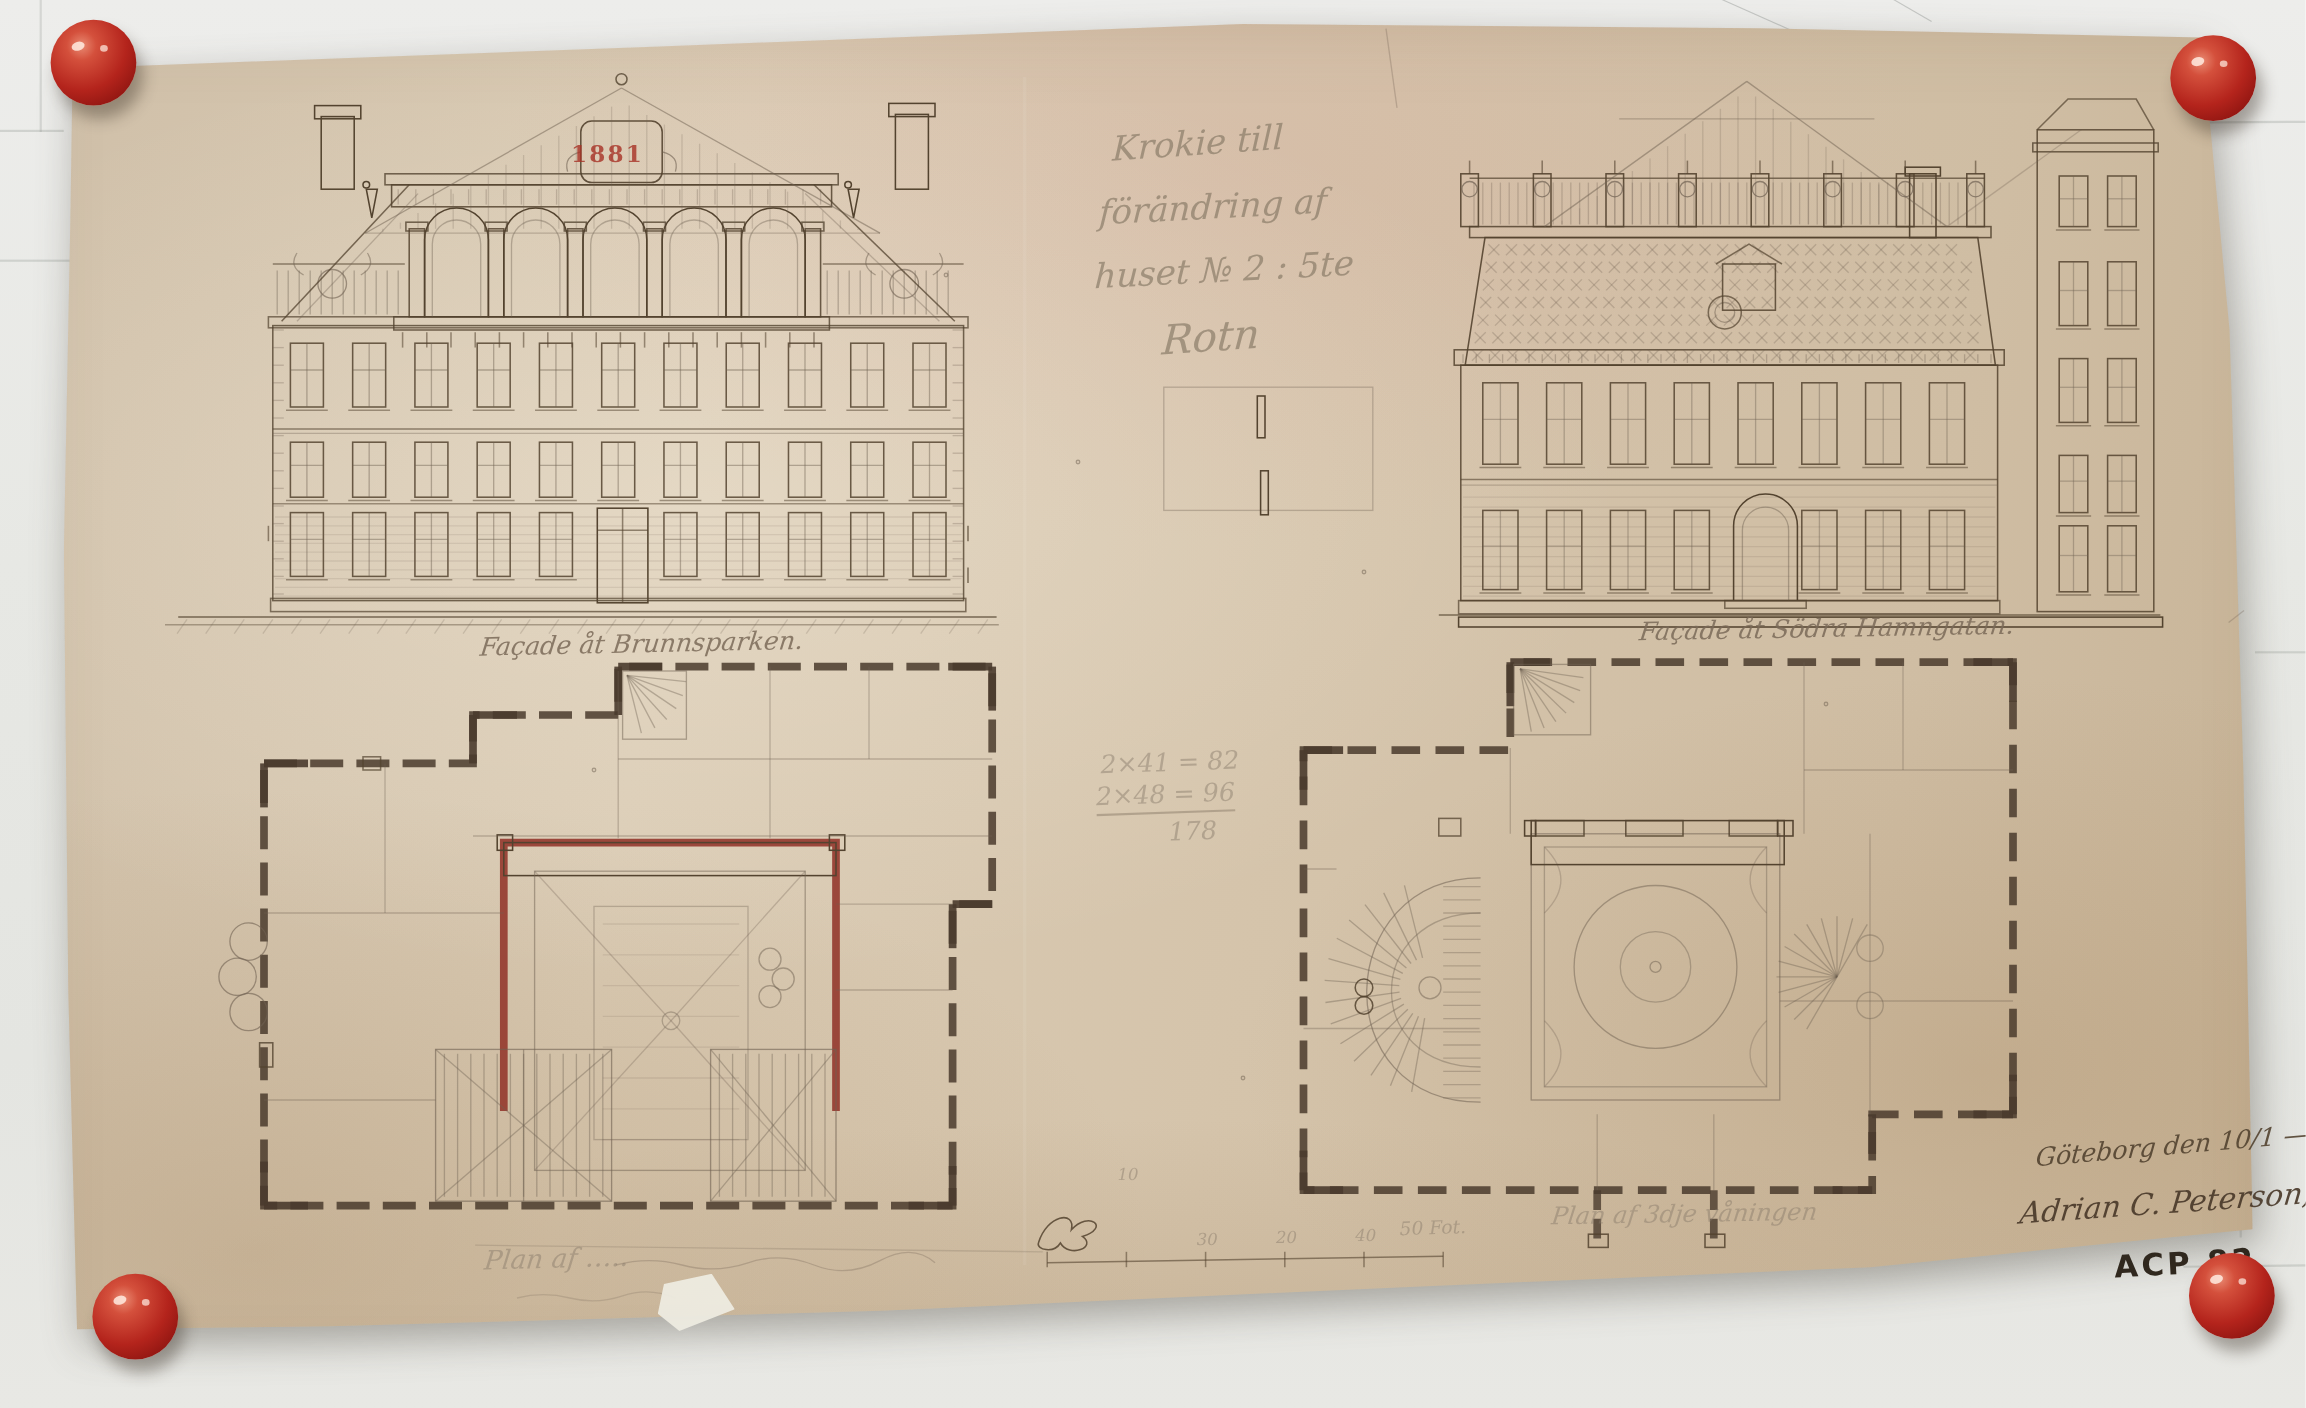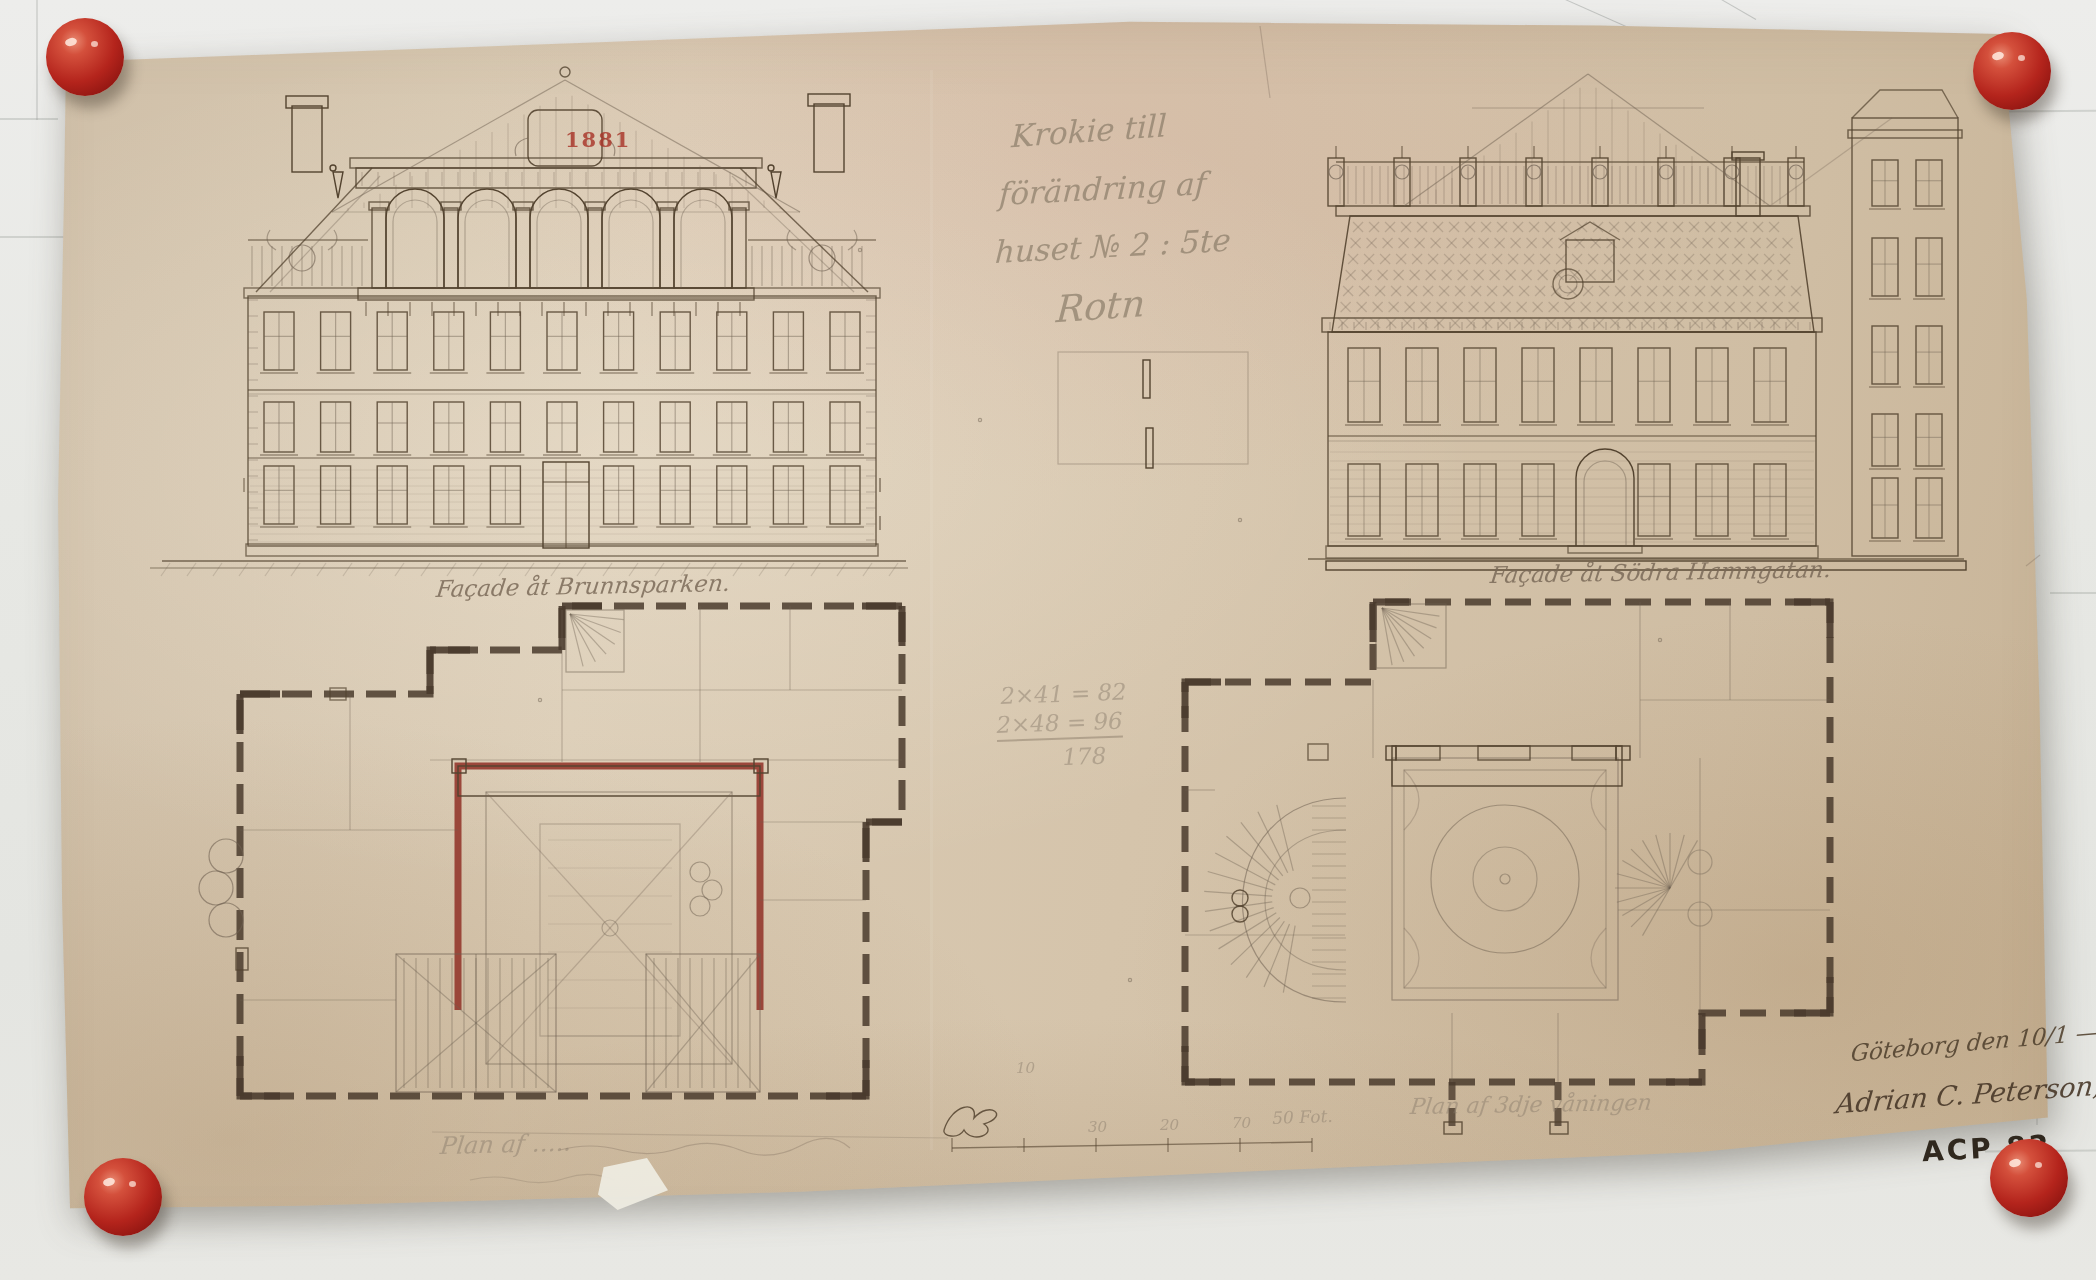--- a/index.html
+++ b/index.html
@@ -1325,36 +1325,36 @@
       <circle fill="#55432f" stroke-width="0" opacity="0.5" cx="540" cy="700" r="1.6" class="pc"></circle>
       <circle fill="#55432f" stroke-width="0" opacity="0.5" cx="1130" cy="980" r="1.6" class="pc"></circle>
     </g>
 </svg>
 
 <div class="hand hand-faint" style="left:1012px;top:118px;font-size:31px;transform:rotate(-4deg) skewX(-6deg)">Krokie till</div>
 <div class="hand hand-faint" style="left:1000px;top:176px;font-size:31px;transform:rotate(-3deg) skewX(-6deg)">förändring af</div>
 <div class="hand hand-faint" style="left:996px;top:234px;font-size:31px;transform:rotate(-3deg) skewX(-6deg)">huset № 2 : 5te</div>
 <div class="hand hand-faint" style="left:1058px;top:288px;font-size:37px;transform:rotate(-4deg) skewX(-8deg)">Rotn</div>
 
-<div class="redtext" style="left:565px;top:127px;font-size:21px;letter-spacing:2px">1881</div>
+<div class="redtext" style="left:519px;top:127px;font-size:21px;letter-spacing:2px">1881</div>
 
 <div class="hand" style="left:438px;top:576px;font-size:23px;transform:rotate(-1.2deg) skewX(-8deg)">Façade åt Brunnsparken.</div>
 <div class="hand" style="left:1492px;top:562px;font-size:23px;transform:rotate(-1deg) skewX(-8deg)">Façade åt Södra Hamngatan.</div>
 
 <div class="hand hand-vfaint" style="left:1000px;top:683px;font-size:23px;transform:rotate(-2deg)">2×41 = 82</div>
 <div class="hand hand-vfaint" style="left:996px;top:712px;font-size:23px;transform:rotate(-2deg);border-bottom:2px solid rgba(120,106,88,.4);padding-bottom:2px">2×48 = 96</div>
 <div class="hand hand-vfaint" style="left:1062px;top:744px;font-size:23px;transform:rotate(-2deg)">178</div>
 
 <div class="hand hand-vfaint" style="left:442px;top:1132px;font-size:24px;transform:rotate(-1.5deg) skewX(-8deg)">Plan af …..</div>
 <div class="hand hand-vfaint" style="left:1412px;top:1094px;font-size:22px;transform:rotate(-1deg) skewX(-8deg)">Plan af 3dje våningen</div>
 
 <div class="hand hand-vfaint" style="left:1016px;top:1059px;font-size:15px">10</div>
 <div class="hand hand-vfaint" style="left:1088px;top:1118px;font-size:15px">30</div>
 <div class="hand hand-vfaint" style="left:1160px;top:1116px;font-size:15px">20</div>
-<div class="hand hand-vfaint" style="left:1232px;top:1114px;font-size:15px">70</div>
+<div class="hand hand-vfaint" style="left:1232px;top:1114px;font-size:15px">40</div>
 <div class="hand hand-vfaint" style="left:1272px;top:1108px;font-size:17px;transform:rotate(-2deg)">50 Fot.</div>
 
 <div class="hand" style="left:1852px;top:1040px;font-size:23px;color:rgba(82,66,48,.9);transform:rotate(-5deg) skewX(-10deg)">Göteborg den 10/1 — 82.</div>
 <div class="hand" style="left:1838px;top:1088px;font-size:27px;color:rgba(74,58,42,.92);transform:rotate(-4deg) skewX(-10deg)">Adrian C. Peterson,</div>
 <div class="stamp" style="left:1922px;top:1132px;font-size:28px;letter-spacing:3px;transform:rotate(-3deg)">ACP 82</div>
 
 <div class="chip" style="left:598px;top:1158px;width:70px;height:52px"></div>
 
 <div class="pin" style="left:46px;top:18px"></div>
 <div class="pin" style="left:1973px;top:32px"></div>

